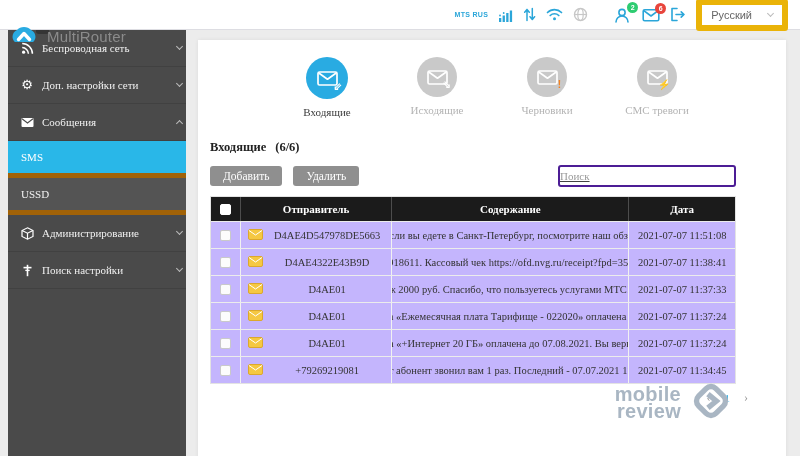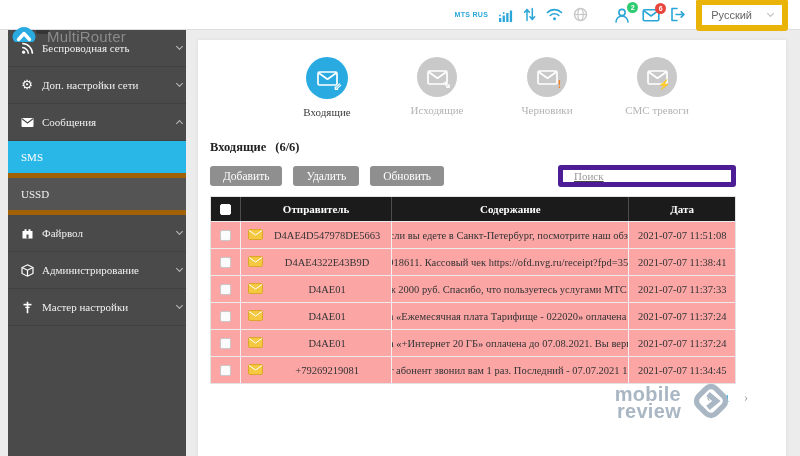--- a/index.html
+++ b/index.html
@@ -57,32 +57,32 @@
   .tab-mark { position:absolute; right:6px; bottom:7px; font-size:10px; font-weight:bold;
               line-height:10px; font-family:"Liberation Sans", sans-serif; }
 
   
   .content { width:526px; margin-left:12px; }
   .content-head { margin-top:22px; display:flex; gap:9px; align-items:baseline; }
   .content-head .t { font-size:12.5px; font-weight:bold; color:#222; }
   .toolbar { margin-top:10px; display:flex; gap:11px; align-items:center; }
   .btn { background:#8f8f8f; color:#fff; border:none; border-radius:3px; padding:4px 13px;
          font-size:11.5px; font-family:"Liberation Serif", serif; cursor:pointer; }
-  .search { margin-left:auto; width:178px; height:22px; border:5px solid #4c1d95; border-radius:3px;
-            padding:0 11px; font-size:11px; font-family:"Liberation Serif", serif; color:#444;text-decoration:underline; }
+  .search { margin-left:auto; width:178px; height:22px; border:2px solid #4c1d95; border-radius:3px;
+            padding:0 0; font-size:11px; font-family:"Liberation Serif", serif; color:#444;text-decoration:underline; }
   .search::placeholder { color:#999; }
 
   
   .table { margin-top:9px; border:1px solid #e3e3e3; }
   .thead { display:flex; background:#1b1b1b; height:24px; align-items:center; }
   .thead > div { color:#fff; font-size:11px; font-weight:bold; text-align:center;
                  border-right:1px solid #4d4d4d; height:100%; display:flex; align-items:center;
                  justify-content:center; }
   .thead > div:last-child { border-right:none; }
-  .trow { display:flex; height:27px; align-items:center; background:#fca5a5;
+  .trow { display:flex; height:27px; align-items:center; background:#c4b5fd;
           border-top:1px solid #ececec; }
   .trow > div { height:100%; display:flex; align-items:center; justify-content:center;
                 border-right:1px solid #f1f1f1; font-size:10.5px; color:#333; overflow:hidden; }
   .trow > div:last-child { border-right:none; }
   .c-check { width:30px; }
   .c-sender { width:152px; position:relative;font-family:Liberation Serif, serif; }
   .c-sender .mail-mini { position:absolute; left:7px; }
   .c-sender .stext { margin-left:22px; width:123px; text-align:center; white-space:nowrap; overflow:hidden; }
   .c-content { width:238px; white-space:nowrap; padding:0 4px; }
   .c-date { width:106px; white-space:nowrap; }
@@ -214,51 +214,41 @@
           <path d="M1 1.8 L6.5 6 L12 1.8" fill="none" stroke="#4a4a4a" stroke-width="1.1"></path>
         </svg>
       </span>
       <span class="lbl">Сообщения</span>
       <span class="chev up"></span>
     </div>
 
     <div class="sub-item active">SMS</div>
     <div class="sub-item">USSD</div>
 
-    <div class="side-item">
-      <span class="side-ico">
-        <svg width="13" height="12" viewBox="0 0 13 12">
-          <path d="M1.5 11.5 V4 h2 V2.2 h2 V4 h2 V2.2 h2 V4 h2 v7.5 z" fill="#ffffff"></path>
-          <rect x="5.5" y="7.5" width="2" height="4" fill="#4a4a4a"></rect>
-        </svg>
-      </span>
-      <span class="lbl">Файрвол</span>
-      <span class="chev"></span>
-    </div>
 
     <div class="side-item">
       <span class="side-ico">
         <svg width="13" height="13" viewBox="0 0 13 13">
           <path d="M6.5 0.8 L12 3.5 V9.5 L6.5 12.2 L1 9.5 V3.5 Z" fill="none" stroke="#ffffff" stroke-width="1.2"></path>
           <path d="M1 3.5 L6.5 6.2 L12 3.5 M6.5 6.2 V12.2" fill="none" stroke="#ffffff" stroke-width="1.2"></path>
         </svg>
       </span>
       <span class="lbl">Администрирование</span>
       <span class="chev"></span>
     </div>
 
     <div class="side-item">
       <span class="side-ico">
         <svg width="13" height="13" viewBox="0 0 13 13">
           <path d="M6.5 0.8 V12.2" stroke="#ffffff" stroke-width="1.6"></path>
           <path d="M2.5 3.6 H10.5" stroke="#ffffff" stroke-width="1.6"></path>
           <path d="M4.3 6.4 H8.7" stroke="#ffffff" stroke-width="1.3"></path>
         </svg>
       </span>
-      <span class="lbl">Мастер настройки</span>
+      <span class="lbl">Поиск настройки</span>
       <span class="chev"></span>
     </div>
   </aside>
 
   <main class="main">
     <div class="panel">
 
       <div class="tabs">
         <div class="tab active">
           <span class="tab-circle">
@@ -307,21 +297,20 @@
 
       <div class="content">
         <div class="content-head">
           <span class="t">Входящие</span>
           <span class="t">(6/6)</span>
         </div>
 
         <div class="toolbar">
           <button class="btn">Добавить</button>
           <button class="btn">Удалить</button>
-          <button class="btn">Обновить</button>
           <input class="search" placeholder="Поиск" style="">
         </div>
 
         <div class="table">
           <div class="thead">
             <div class="c-check">
                 <span class="cbx head"></span>
               </div>
             <div class="c-sender">Отправитель</div>
             <div class="c-content">Содержание</div>

